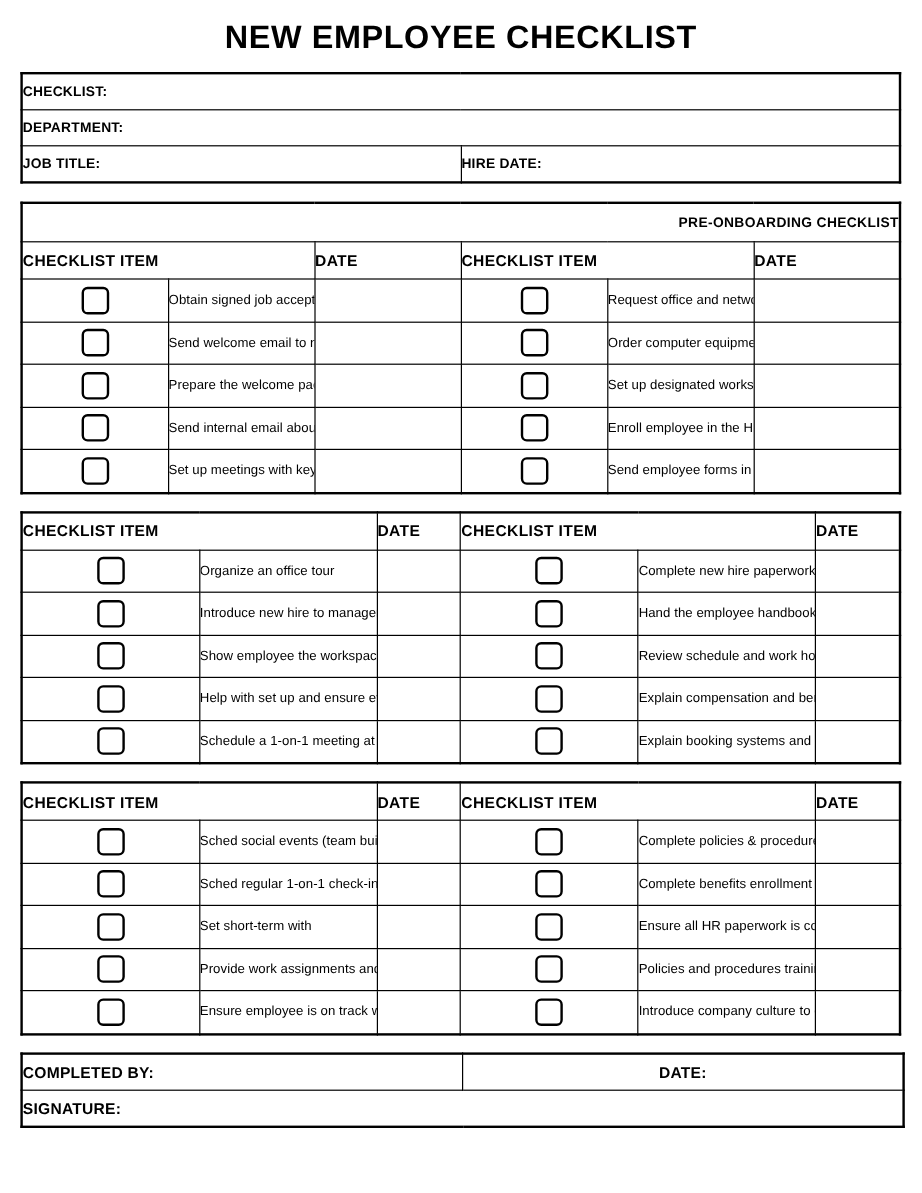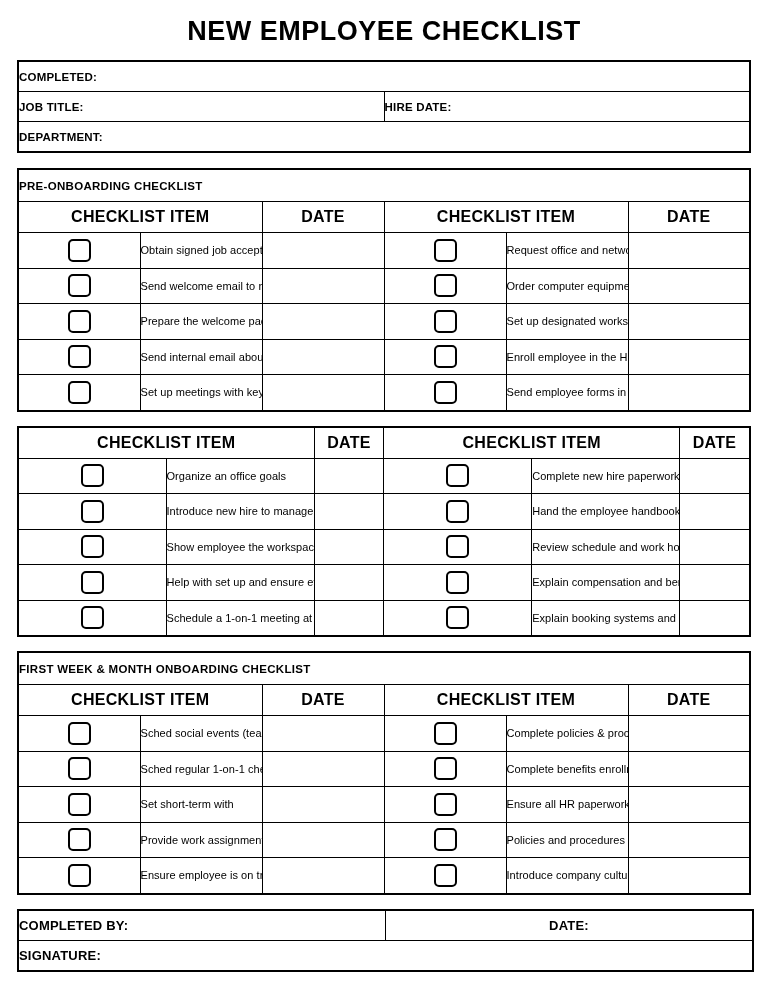--- a/index.html
+++ b/index.html
@@ -56,30 +56,30 @@
     font-weight: bold;
     padding-left: 6px;
     letter-spacing: 0.2px;
     white-space: nowrap;
   }
 
   
   .section { margin-bottom: 14px; }
   .section-title {
     height: 31px;
-    text-align: left;
+    text-align: right;
     font-size: 11.5px;
     font-weight: bold;
     letter-spacing: 0.3px;
     white-space: nowrap;
   }
   .col-head {
     height: 30px;
-    text-align: center;
-    font-size: 16px;
+    text-align: left;
+    font-size: 13px;
     font-weight: bold;
     letter-spacing: 0.3px;
     white-space: nowrap;
   }
   .row-cell-check {
     width: 38px;
     text-align: center;
   }
   .checkbox {
     width: 23px;
@@ -118,28 +118,28 @@
 </head>
 <body>
 
 <div class="page">
 
   <div class="doc-title">NEW EMPLOYEE CHECKLIST</div>
 
   <table class="grid info-block">
     <tbody>
       <tr>
-        <td class="info-cell" colspan="2">COMPLETED:</td>
+        <td class="info-cell" colspan="2">CHECKLIST:</td>
+      </tr>
+      <tr>
+        <td class="info-cell" colspan="2">DEPARTMENT:</td>
       </tr>
       <tr>
         <td class="info-cell" style="width:366px;">JOB TITLE:</td>
         <td class="info-cell" style="width:366px;">HIRE DATE:</td>
-      </tr>
-      <tr>
-        <td class="info-cell" colspan="2">DEPARTMENT:</td>
       </tr>
     </tbody>
   </table>
 
   <div id="sections-host">
       <div class="section">
         <table class="grid">
           <tbody>
             <tr>
               <td class="section-title" colspan="6">PRE-ONBOARDING CHECKLIST</td>
@@ -219,21 +219,21 @@
             <tr>
               <td class="col-head w-item" colspan="2">CHECKLIST ITEM</td>
               <td class="col-head w-date">DATE</td>
               <td class="col-head w-item" colspan="2">CHECKLIST ITEM</td>
               <td class="col-head w-date">DATE</td>
             </tr>
             <tr class="item-row">
               <td class="row-cell-check w-check">
                 <span class="checkbox"></span>
               </td>
-              <td class="row-cell-item">Organize an office goals</td>
+              <td class="row-cell-item">Organize an office tour</td>
               <td class="row-cell-item w-date"></td>
               <td class="row-cell-check w-check">
                 <span class="checkbox"></span>
               </td>
               <td class="row-cell-item">Complete new hire paperwork</td>
               <td class="row-cell-item w-date"></td>
             </tr>
             <tr class="item-row">
               <td class="row-cell-check w-check">
                 <span class="checkbox"></span>
@@ -282,23 +282,20 @@
               <td class="row-cell-item">Explain booking systems and expense policies</td>
               <td class="row-cell-item w-date"></td>
             </tr>
           </tbody>
         </table>
       </div>
       <div class="section">
         <table class="grid">
           <tbody>
             <tr>
-              <td class="section-title" colspan="6">FIRST WEEK &amp; MONTH ONBOARDING CHECKLIST</td>
-            </tr>
-            <tr>
               <td class="col-head w-item" colspan="2">CHECKLIST ITEM</td>
               <td class="col-head w-date">DATE</td>
               <td class="col-head w-item" colspan="2">CHECKLIST ITEM</td>
               <td class="col-head w-date">DATE</td>
             </tr>
             <tr class="item-row">
               <td class="row-cell-check w-check">
                 <span class="checkbox"></span>
               </td>
               <td class="row-cell-item">Sched social events (team building/lunch)</td>

